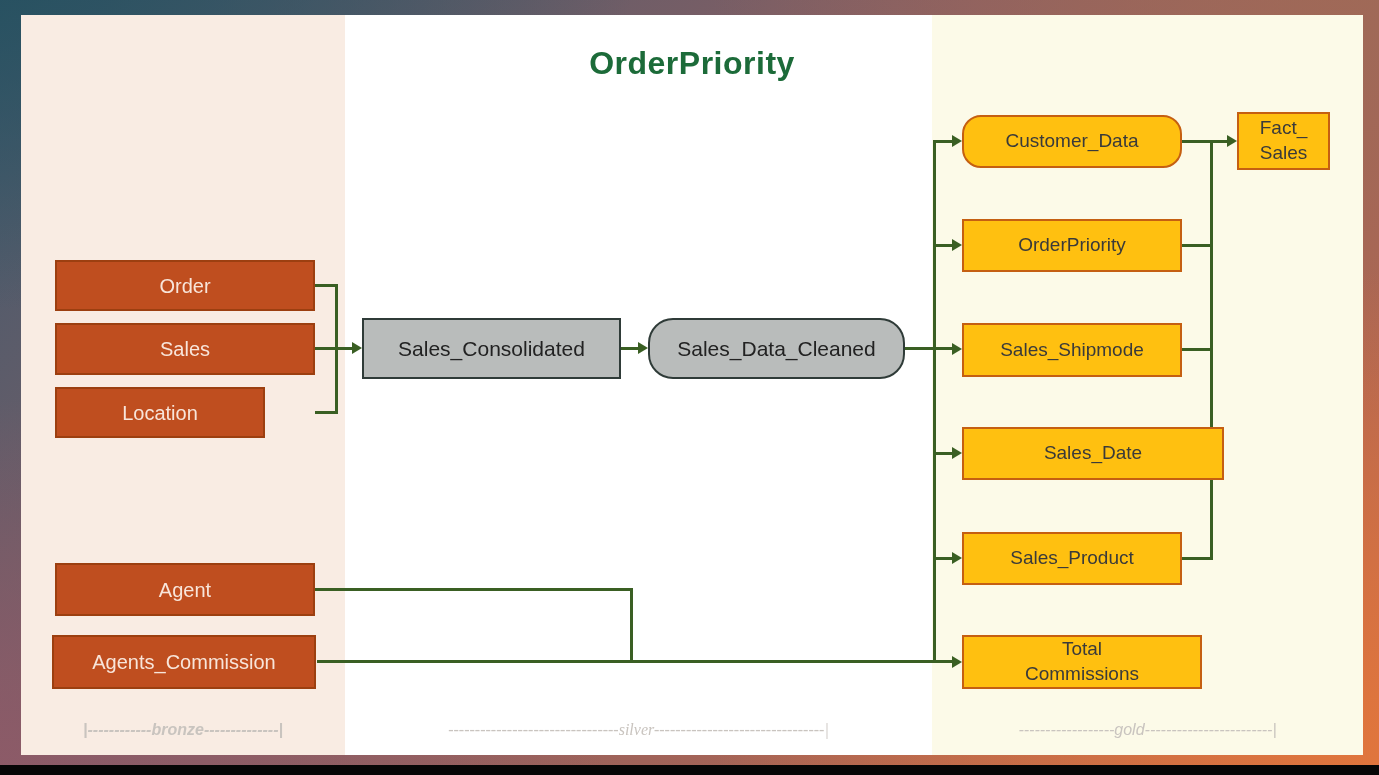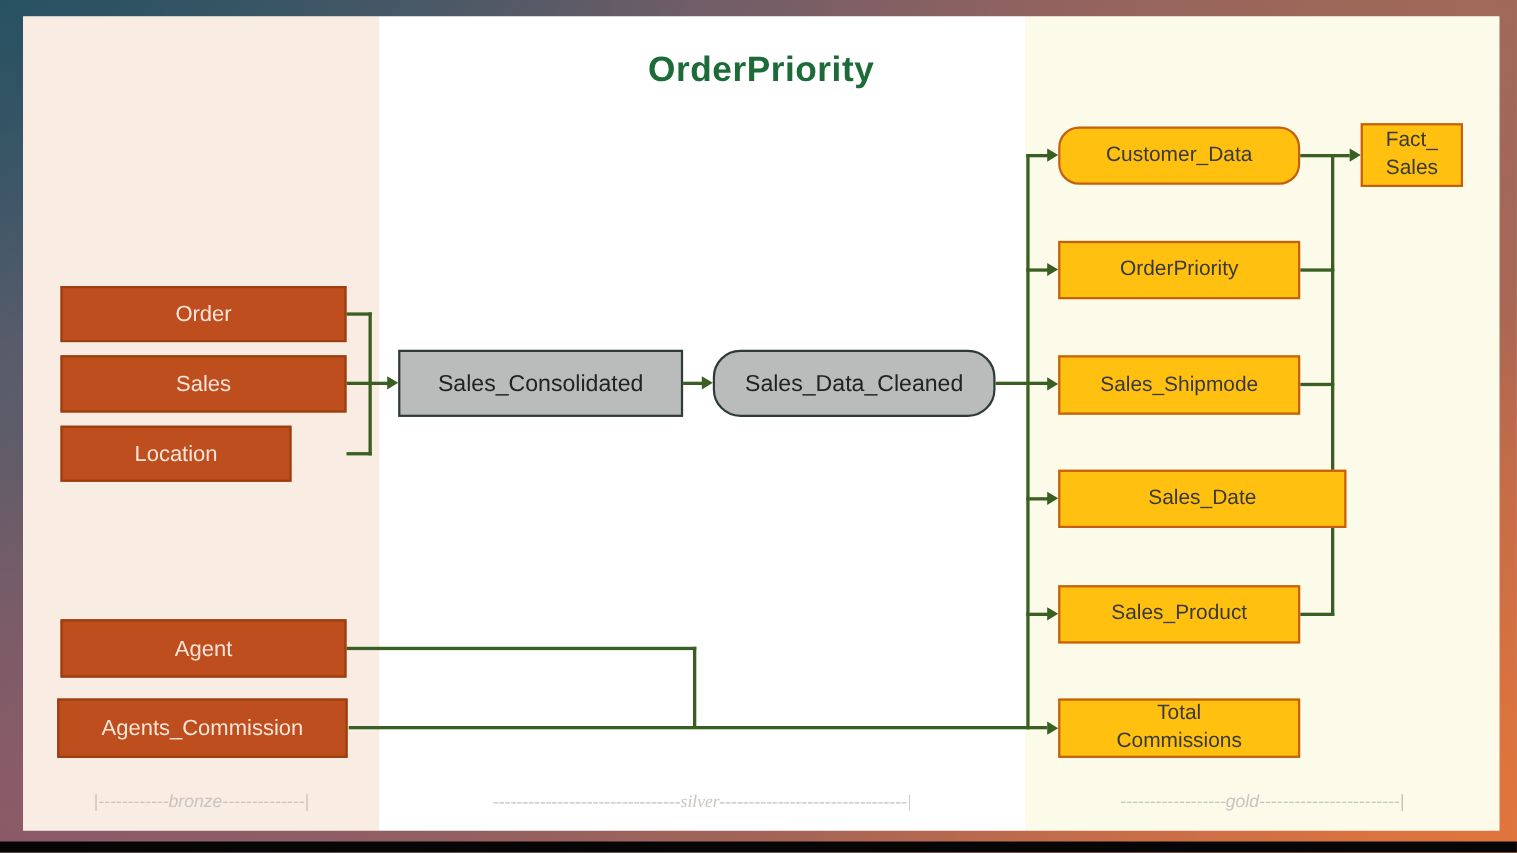--- a/index.html
+++ b/index.html
@@ -20,21 +20,21 @@
   }
   .zone{position:absolute;top:0;height:740px;}
   .zone-bronze{left:0;width:324px;background:#f9ece3;}
   .zone-silver{left:324px;width:587px;background:#ffffff;}
   .zone-gold{left:911px;width:431px;background:#fcfae8;}
   .zone-label{
     position:absolute;top:703px;height:24px;line-height:24px;
     text-align:center;font-style:italic;font-size:16px;color:#c9c4bf;
     white-space:nowrap;overflow:hidden;
   }
-  .zl-bronze{left:0;width:324px;}
+  .zl-bronze{left:0;width:324px;font-weight:bold;}
   .zl-silver{left:324px;width:587px;font-family:Liberation Serif, serif;}
   .zl-gold{left:911px;width:431px;}
   .title{
     position:absolute;left:0;top:30px;width:1342px;text-align:center;
     font-size:32px;font-weight:bold;color:#1c6b39;letter-spacing:0.5px;
   }
   .node{
     position:absolute;display:flex;align-items:center;justify-content:center;
     text-align:center;box-sizing:border-box;white-space:pre-line;line-height:1.3;
   }
@@ -120,21 +120,21 @@
   </div>
   <div class="node node-gold" style="left:941px;top:308px;width:220px;height:54px;">
     <span>Sales_Shipmode</span>
   </div>
   <div class="node node-gold" style="left:941px;top:412px;width:262px;height:53px;">
     <span>Sales_Date</span>
   </div>
   <div class="node node-gold" style="left:941px;top:517px;width:220px;height:53px;">
     <span>Sales_Product</span>
   </div>
-  <div class="node node-gold" style="left:941px;top:620px;width:220px;height:54px;font-size:19px;">
+  <div class="node node-gold" style="left:941px;top:620px;width:240px;height:54px;font-size:19px;">
     <span>Total
 Commissions</span>
   </div>
   <div class="node node-gold" style="left:1216px;top:97px;width:93px;height:58px;">
     <span>Fact_
 Sales</span>
   </div>
 
   <div class="zone-label zl-bronze">|------------bronze--------------|</div>
   <div class="zone-label zl-silver">--------------------------------silver--------------------------------|</div>

